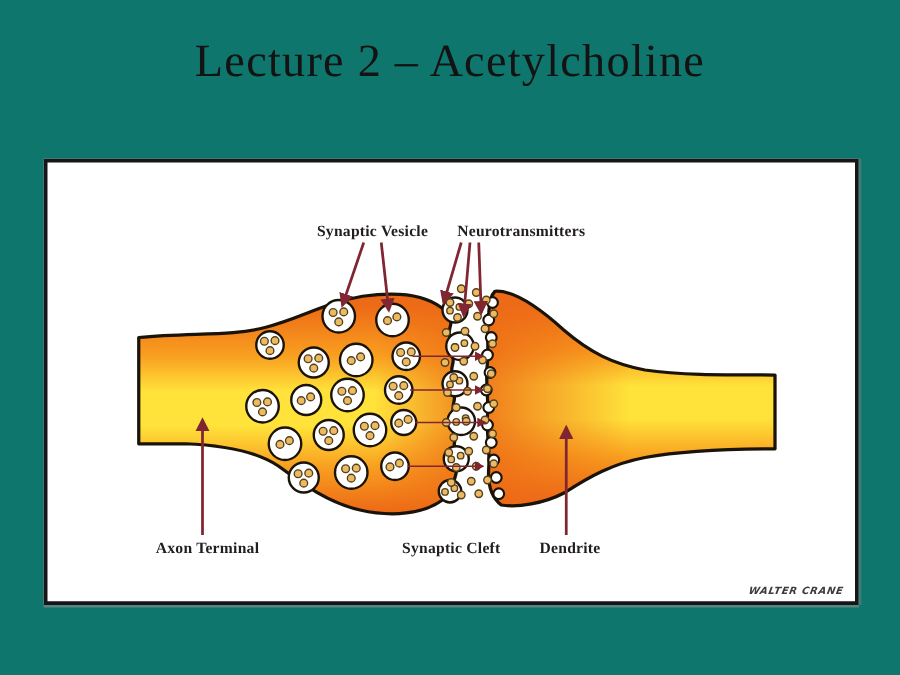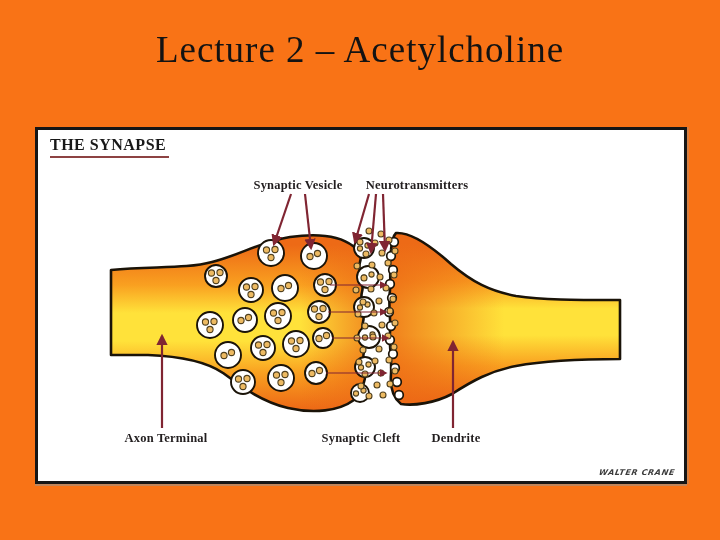--- a/index.html
+++ b/index.html
@@ -1,16 +1,16 @@
 <!DOCTYPE html>
 <html style="--neuron-edge-orange: #ED6A16; --neuron-mid-orange: #F9A020; --neuron-core-yellow: #FFE23A; --outline-black: #1a1308; --arrow-maroon: #802532; --label-text: #221e1f; --heading-underline: #8d4343; --molecule-fill: #EDBA62; --molecule-outline: #50401f; --vesicle-fill: #ffffff;"><head>
 <meta charset="utf-8">
 <style>
   html,body{margin:0;padding:0;background:#ffffff;}
-  .slide{position:relative;width:720px;height:540px;background:#f97316;overflow:hidden;
+  .slide{position:relative;width:720px;height:540px;background:#0f766e;overflow:hidden;
          font-family:"Liberation Serif",serif;}
   .title{position:absolute;left:0;top:30px;width:720px;text-align:center;
          font-size:37px;font-weight:400;color:#131313;letter-spacing:1px;line-height:1.1;}
   .panel{position:absolute;left:35px;top:127px;width:652px;height:357px;
          border:3px solid #161616;box-sizing:border-box;background:#ffffff;
          box-shadow:0 2px 0 rgba(150,150,150,.55),2px 0 0 rgba(150,150,150,.35);}
   .panel-heading{position:absolute;left:12px;top:6px;display:inline-block;z-index:3;
          font-weight:bold;font-size:16px;letter-spacing:.5px;color:#181818;
          border-bottom:2px solid var(--heading-underline,#8d4343);padding:0 3px 2px 0;}
   .diagram-svg{position:absolute;left:0;top:0;width:646px;height:351px;display:block;}
@@ -28,21 +28,20 @@
           fill:var(--label-text,#221e1f);text-anchor:middle;letter-spacing:.2px;}
 </style>
 </head>
 <body>
 
 <div class="slide">
 
   <div class="title">Lecture 2 – Acetylcholine</div>
 
   <div class="panel">
-    <div class="panel-heading">THE SYNAPSE</div>
 
     <svg class="diagram-svg" viewBox="0 0 646 351" preserveAspectRatio="none">
       <defs>
         <linearGradient id="vGrad" x1="0" y1="0" x2="0" y2="1">
           <stop offset="0" style="stop-color:var(--neuron-edge-orange,#ED6A16)"></stop>
           <stop offset="0.10" style="stop-color:var(--neuron-edge-orange,#ED6A16)"></stop>
           <stop offset="0.30" style="stop-color:var(--neuron-mid-orange,#F9A020)"></stop>
           <stop offset="0.44" style="stop-color:var(--neuron-core-yellow,#FFE23A)"></stop>
           <stop offset="0.58" style="stop-color:var(--neuron-core-yellow,#FFE23A)"></stop>
           <stop offset="0.74" style="stop-color:var(--neuron-mid-orange,#F9A020)"></stop>

